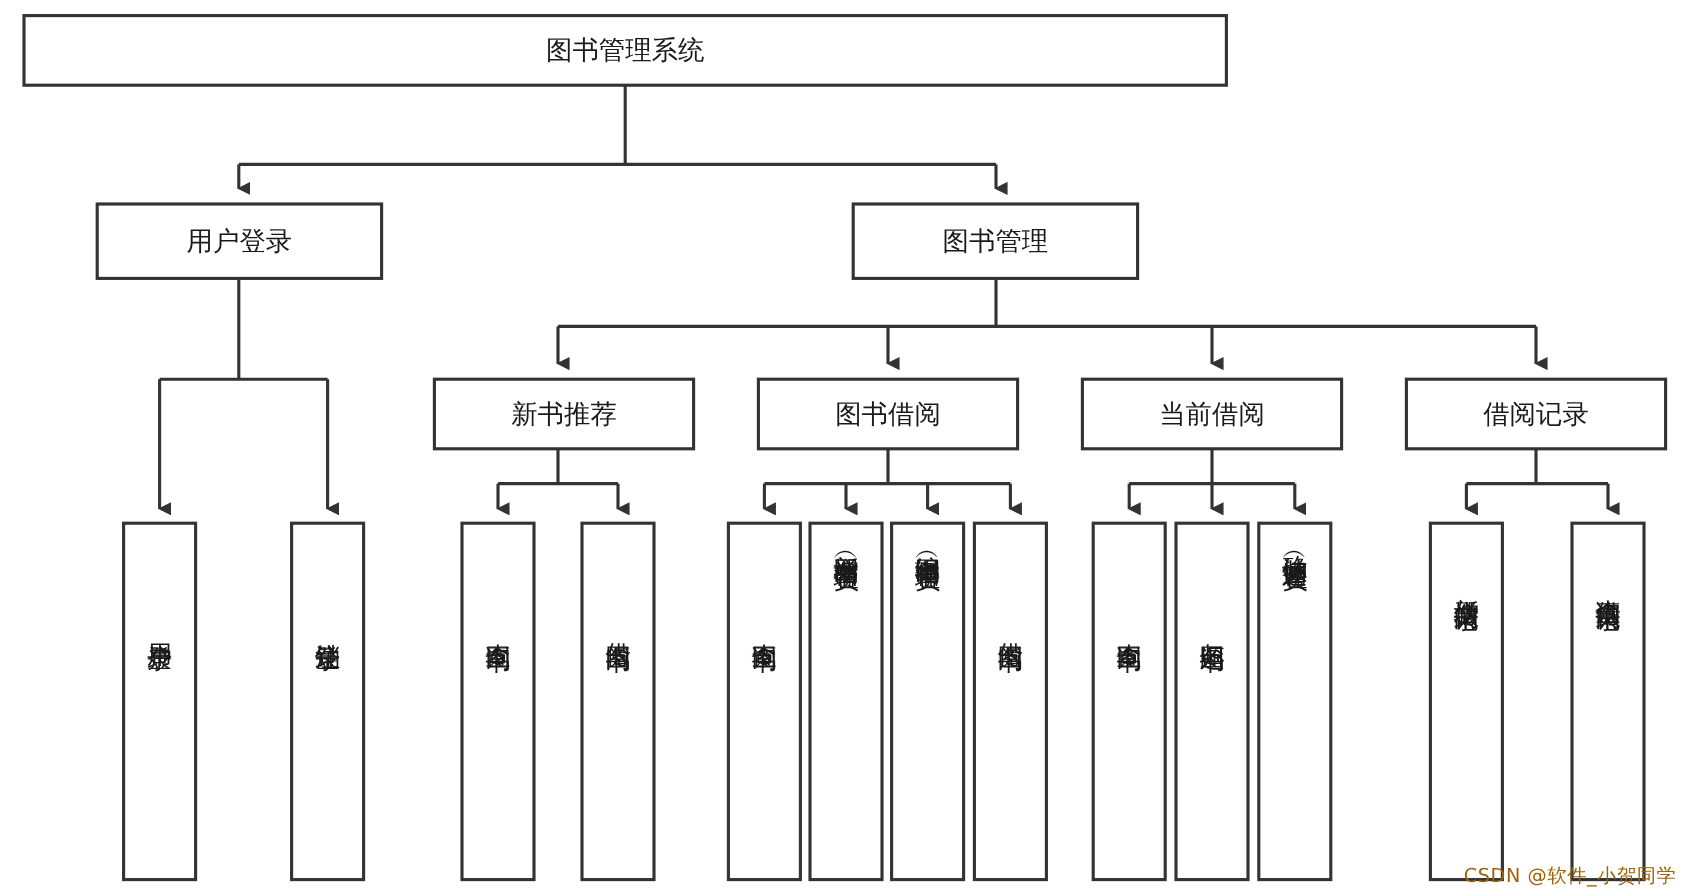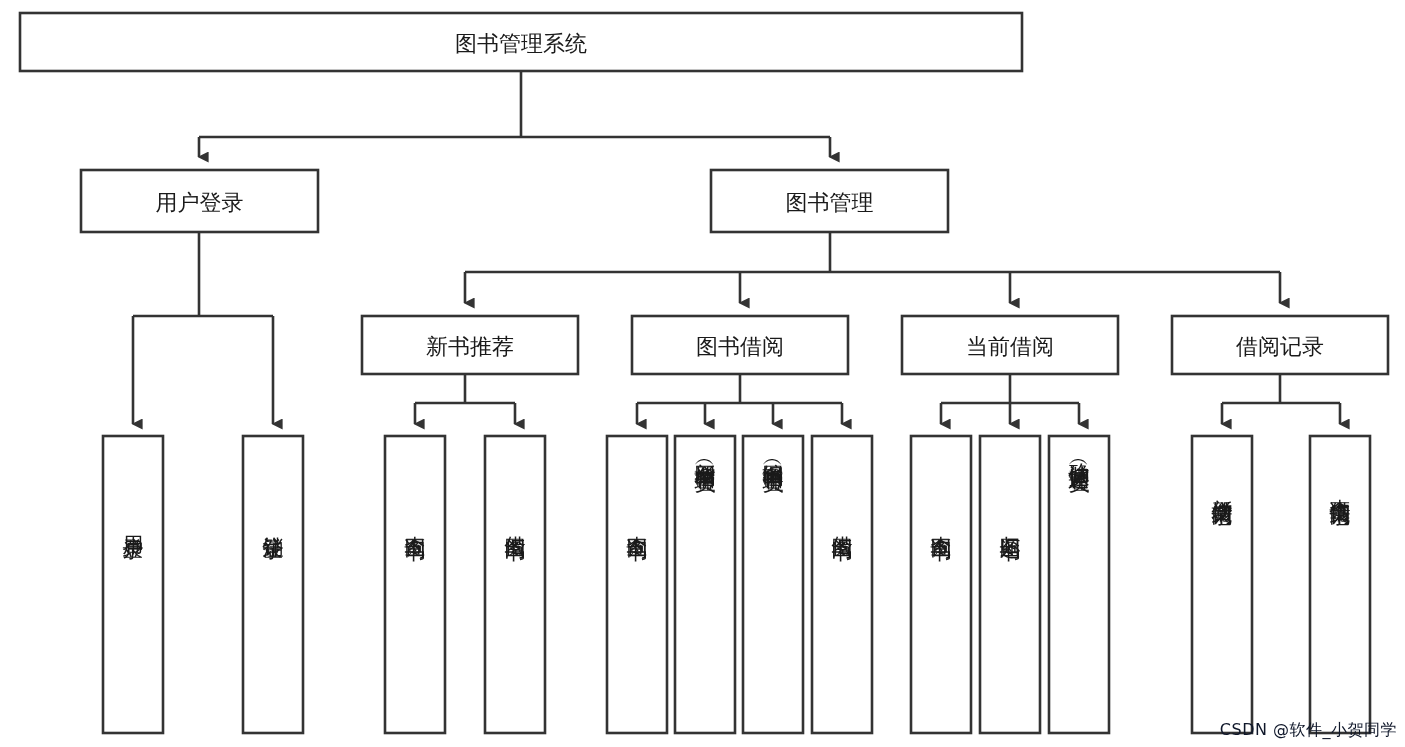--- a/index.html
+++ b/index.html
@@ -71,21 +71,21 @@
     color: #1a1a1a;
     white-space: nowrap;
     text-align: left;
   }
   .watermark {
     position: absolute;
     right: 8px;
     bottom: 6px;
     font-family: "DejaVu Sans", "Liberation Sans", sans-serif;
     font-size: 16px;
-    color: #0f172a;
+    color: #a16207;
     letter-spacing: 0.5px;
     white-space: nowrap;
   }
 </style>
 </head>
 <body>
 
 <div id="diagram-root">
 
   <svg id="tree-svg" viewBox="0 0 1405 747" xmlns="http://www.w3.org/2000/svg">

